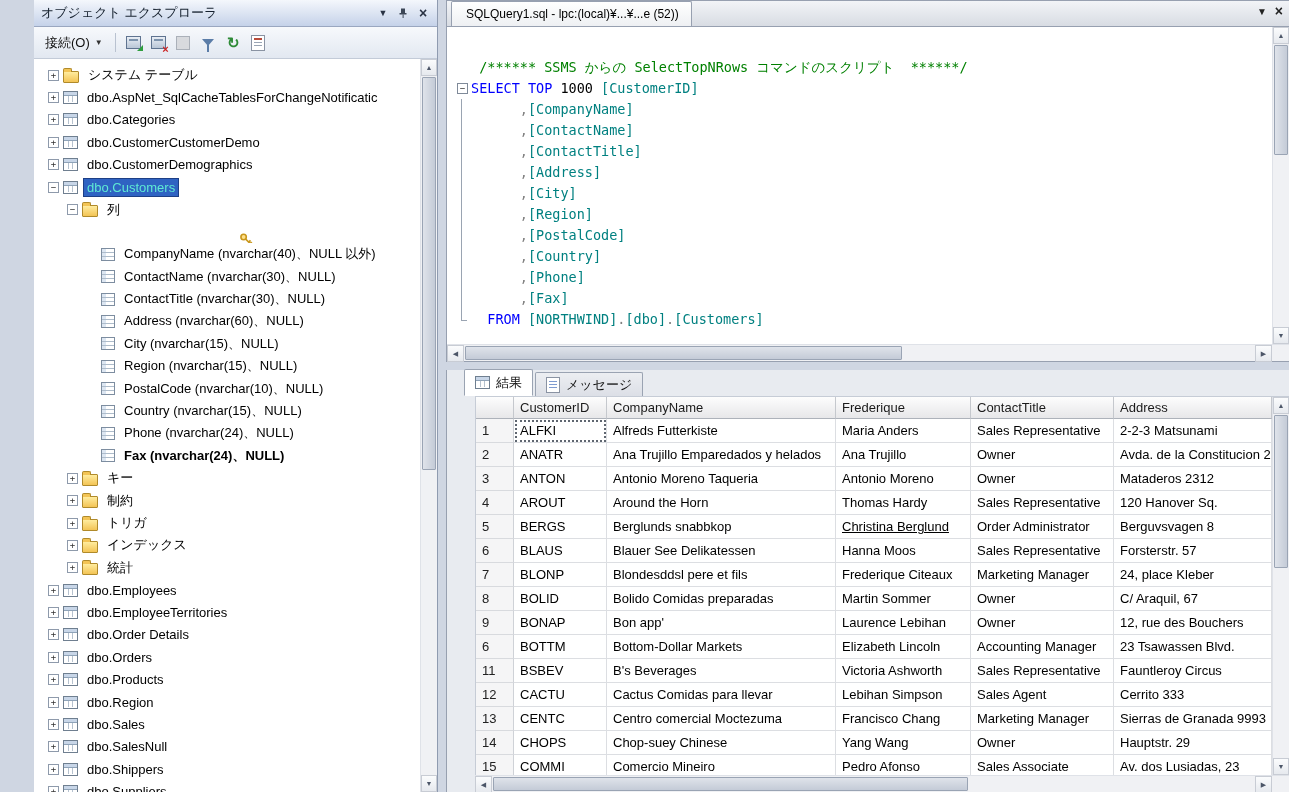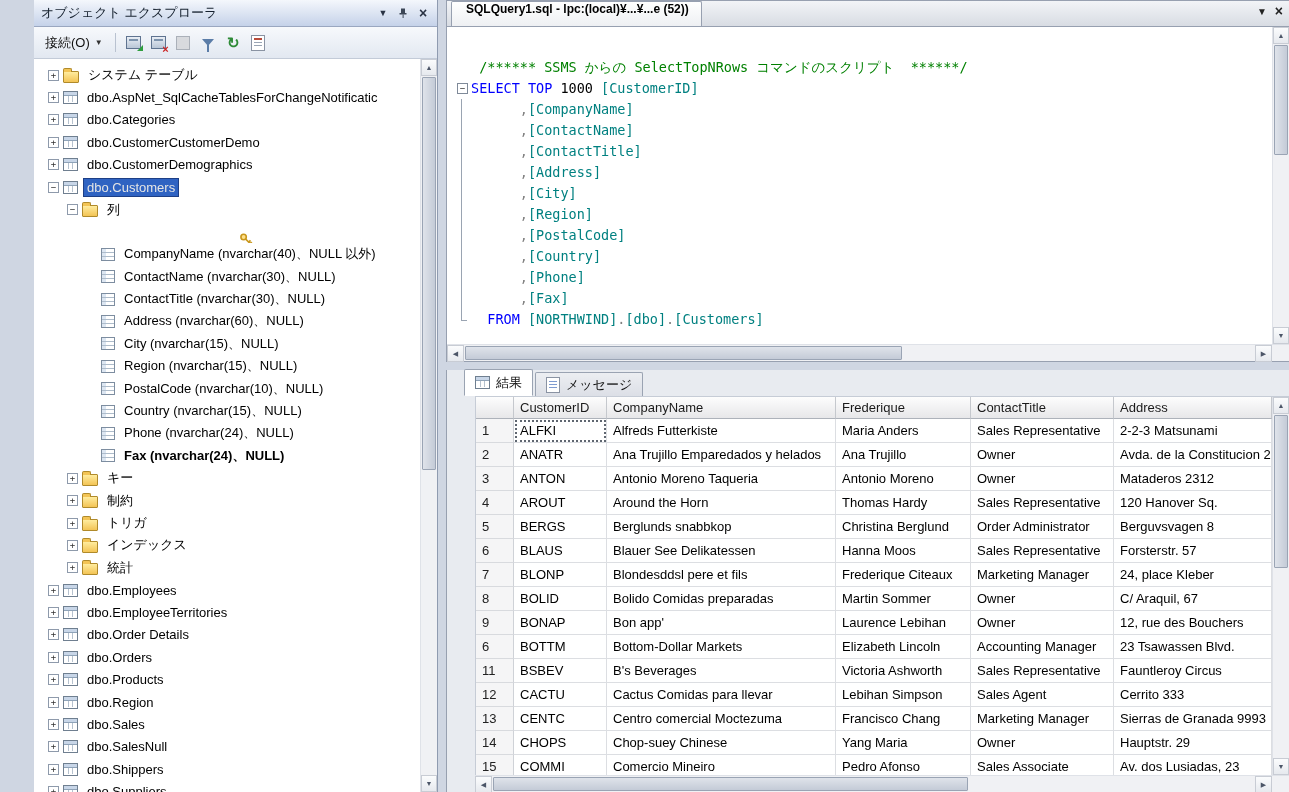--- a/index.html
+++ b/index.html
@@ -30,39 +30,39 @@
   .ico-report::before{content:"";position:absolute;left:2px;top:2px;right:2px;height:2px;background:#b84a3a;}
   .ico-report::after{content:"";position:absolute;left:2px;top:6px;right:2px;height:1px;background:#9aa5b5;box-shadow:0 3px 0 #9aa5b5;}
 
   .tree-area{flex:1;display:flex;overflow:hidden;}
   .tree{flex:1;overflow:hidden;background:#fff;padding-top:5px;font-size:13px;color:#000;}
   .tree-row{height:22.4px;display:flex;align-items:center;white-space:nowrap;overflow:hidden;}
   .expander{flex:0 0 9px;width:9px;height:9px;border:1px solid #8e9aab;background:#fff;font-size:9px;line-height:8px;text-align:center;color:#333;margin-right:4px;box-sizing:content-box;font-family:"DejaVu Sans Mono",monospace;}
   .expander.noexp{visibility:hidden;}
   .ticon{flex:0 0 auto;margin-right:5px;display:inline-block;}
   .tree-label{padding:1px 3px;border:1px solid transparent;}
-  .tree-row.selected .tree-label{background:var(--selection,#2f63c2);color:#e5e5e5;border-color:#1d3f86;}
+  .tree-row.selected .tree-label{background:var(--selection,#2f63c2);color:#5eead4;border-color:#1d3f86;}
 
   .icon-folder{width:16px;height:12px;background:linear-gradient(#ffec9e,#f3c455);border:1px solid #b08a2a;border-radius:1px;position:relative;box-sizing:border-box;margin-top:3px;}
   .icon-folder::before{content:"";position:absolute;top:-4px;left:-1px;width:7px;height:3px;background:#f3c455;border:1px solid #b08a2a;border-bottom:none;border-radius:2px 2px 0 0;}
   .icon-table{width:15px;height:13px;border:1px solid #6f7f90;background:#fff;position:relative;box-sizing:border-box;}
   .icon-table::before{content:"";position:absolute;left:0;right:0;top:0;height:3px;background:#c8d6e8;border-bottom:1px solid #8fa3b8;}
   .icon-table::after{content:"";position:absolute;left:4px;top:4px;bottom:1px;width:1px;background:#b6c2cf;box-shadow:4px 0 0 #b6c2cf,-2px 3px 0 8px transparent;}
   .icon-column{width:14px;height:13px;border:1px solid #7d8da0;box-sizing:border-box;background:linear-gradient(to right,#dce6f2 0 4px,#fff 4px);position:relative;}
   .icon-column::before{content:"";position:absolute;left:0;right:0;top:3px;height:1px;background:#aebccb;box-shadow:0 4px 0 #aebccb;}
 
   
   .splitter-v{flex:0 0 8px;background:#cfd6e2;}
   .splitter-h{flex:0 0 8px;background:#cfd6e2;}
 
   
   .right-panel{flex:1;display:flex;flex-direction:column;min-width:0;}
   .editor-section{flex:0 0 362px;height:362px;display:flex;flex-direction:column;background:#fff;border:1px solid #97a0b0;border-right:none;box-sizing:border-box;}
   .doc-tabbar{height:25px;flex:0 0 25px;background:linear-gradient(#f2f4f7,#d8dce3);display:flex;align-items:flex-end;border-bottom:1px solid #97a0b0;position:relative;}
-  .doc-tab{height:24px;display:flex;padding:0 12px 0 14px;background:linear-gradient(#ffffff,#eef0f3);border:1px solid #97a0b0;border-bottom:none;border-radius:2px 2px 0 0;margin-left:4px;font-size:12px;font-weight:bold;color:#000;white-space:nowrap;}
+  .doc-tab{height:24px;display:flex;align-items:center;padding:0 12px 0 14px;background:linear-gradient(#ffffff,#eef0f3);border:1px solid #97a0b0;border-bottom:none;border-radius:2px 2px 0 0;margin-left:4px;font-size:12px;font-weight:normal;color:#000;white-space:nowrap;}
   .tab-actions{position:absolute;right:6px;top:4px;display:flex;gap:8px;align-items:center;}
   .tab-actions span{font-size:10px;color:#222;}
   .tab-actions .x{font-size:14px;font-weight:bold;line-height:12px;}
 
   .editor-main{flex:1;display:flex;overflow:hidden;}
   .editor-code{flex:1;overflow:hidden;padding-top:6px;background:#fff;margin-top:24px;}
   .code-line{display:flex;height:21px;line-height:21px;font-family:"DejaVu Sans Mono",monospace;font-size:13.5px;white-space:pre;}
   .sel-margin{flex:0 0 8px;}
   .fold-col{flex:0 0 16px;position:relative;}
   .fold-box{position:absolute;left:2px;top:5px;width:9px;height:9px;border:1px solid #7f8a99;background:#fff;font-size:9px;line-height:8px;text-align:center;color:#333;font-family:"DejaVu Sans Mono",monospace;}
@@ -432,21 +432,21 @@
                   <div class="grid-cell data-cell" style="width: 93px;">AROUT</div>
                   <div class="grid-cell data-cell" style="width: 229px;">Around the Horn</div>
                   <div class="grid-cell data-cell" style="width: 135px;">Thomas Hardy</div>
                   <div class="grid-cell data-cell" style="width: 143px;">Sales Representative</div>
                   <div class="grid-cell data-cell flex-cell">120 Hanover Sq.</div>
                 </div>
                 <div class="grid-row">
                   <div class="grid-cell rownum-cell" style="width: 38px;">5</div>
                   <div class="grid-cell data-cell" style="width: 93px;">BERGS</div>
                   <div class="grid-cell data-cell" style="width: 229px;">Berglunds snabbkop</div>
-                  <div class="grid-cell data-cell" style="width: 135px;">Christina Berglund</div>
+                  <div class="grid-cell data-cell" style="width: 135px; text-decoration: underline;">Christina Berglund</div>
                   <div class="grid-cell data-cell" style="width: 143px;">Order Administrator</div>
                   <div class="grid-cell data-cell flex-cell">Berguvsvagen  8</div>
                 </div>
                 <div class="grid-row">
                   <div class="grid-cell rownum-cell" style="width: 38px;">6</div>
                   <div class="grid-cell data-cell" style="width: 93px;">BLAUS</div>
                   <div class="grid-cell data-cell" style="width: 229px;">Blauer See Delikatessen</div>
                   <div class="grid-cell data-cell" style="width: 135px;">Hanna Moos</div>
                   <div class="grid-cell data-cell" style="width: 143px;">Sales Representative</div>
                   <div class="grid-cell data-cell flex-cell">Forsterstr. 57</div>
@@ -504,21 +504,21 @@
                   <div class="grid-cell data-cell" style="width: 93px;">CENTC</div>
                   <div class="grid-cell data-cell" style="width: 229px;">Centro comercial Moctezuma</div>
                   <div class="grid-cell data-cell" style="width: 135px;">Francisco Chang</div>
                   <div class="grid-cell data-cell" style="width: 143px;">Marketing Manager</div>
                   <div class="grid-cell data-cell flex-cell">Sierras de Granada 9993</div>
                 </div>
                 <div class="grid-row">
                   <div class="grid-cell rownum-cell" style="width: 38px;">14</div>
                   <div class="grid-cell data-cell" style="width: 93px;">CHOPS</div>
                   <div class="grid-cell data-cell" style="width: 229px;">Chop-suey Chinese</div>
-                  <div class="grid-cell data-cell" style="width: 135px;">Yang Maria</div>
+                  <div class="grid-cell data-cell" style="width: 135px;">Yang Wang</div>
                   <div class="grid-cell data-cell" style="width: 143px;">Owner</div>
                   <div class="grid-cell data-cell flex-cell">Hauptstr. 29</div>
                 </div>
                 <div class="grid-row">
                   <div class="grid-cell rownum-cell" style="width: 38px;">15</div>
                   <div class="grid-cell data-cell" style="width: 93px;">COMMI</div>
                   <div class="grid-cell data-cell" style="width: 229px;">Comercio Mineiro</div>
                   <div class="grid-cell data-cell" style="width: 135px;">Pedro Afonso</div>
                   <div class="grid-cell data-cell" style="width: 143px;">Sales Associate</div>
                   <div class="grid-cell data-cell flex-cell">Av. dos Lusiadas, 23</div>

